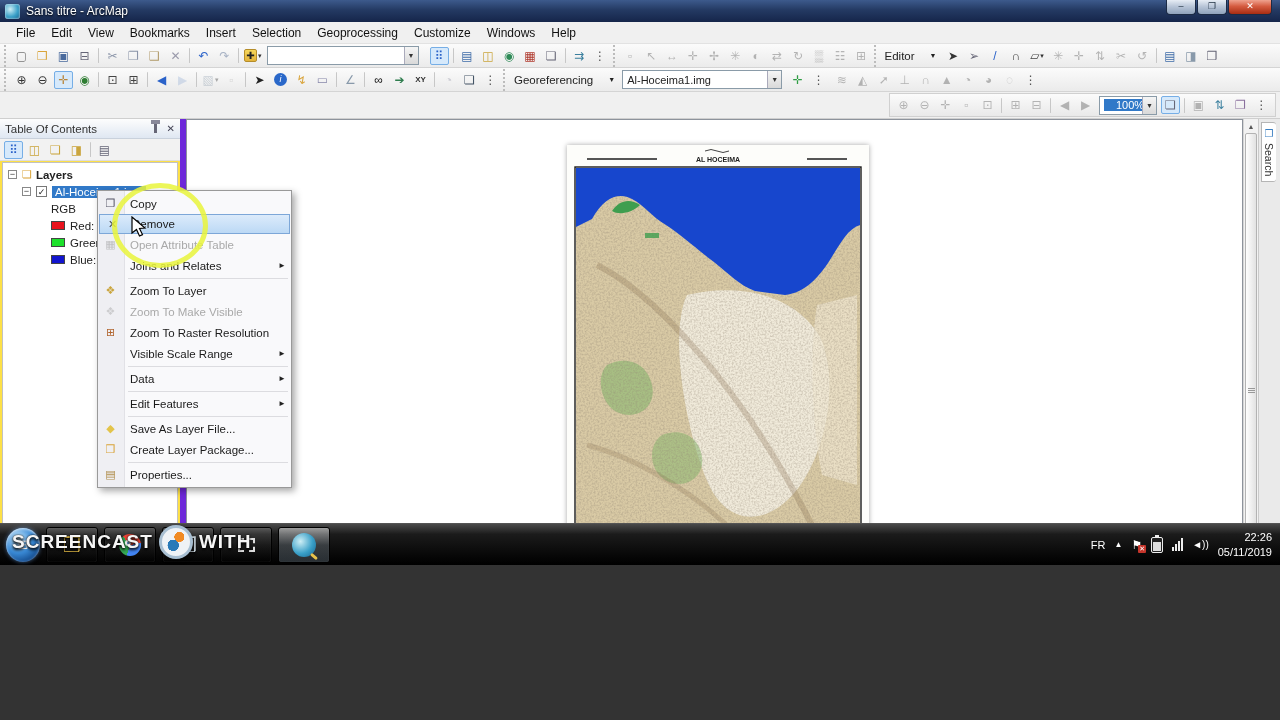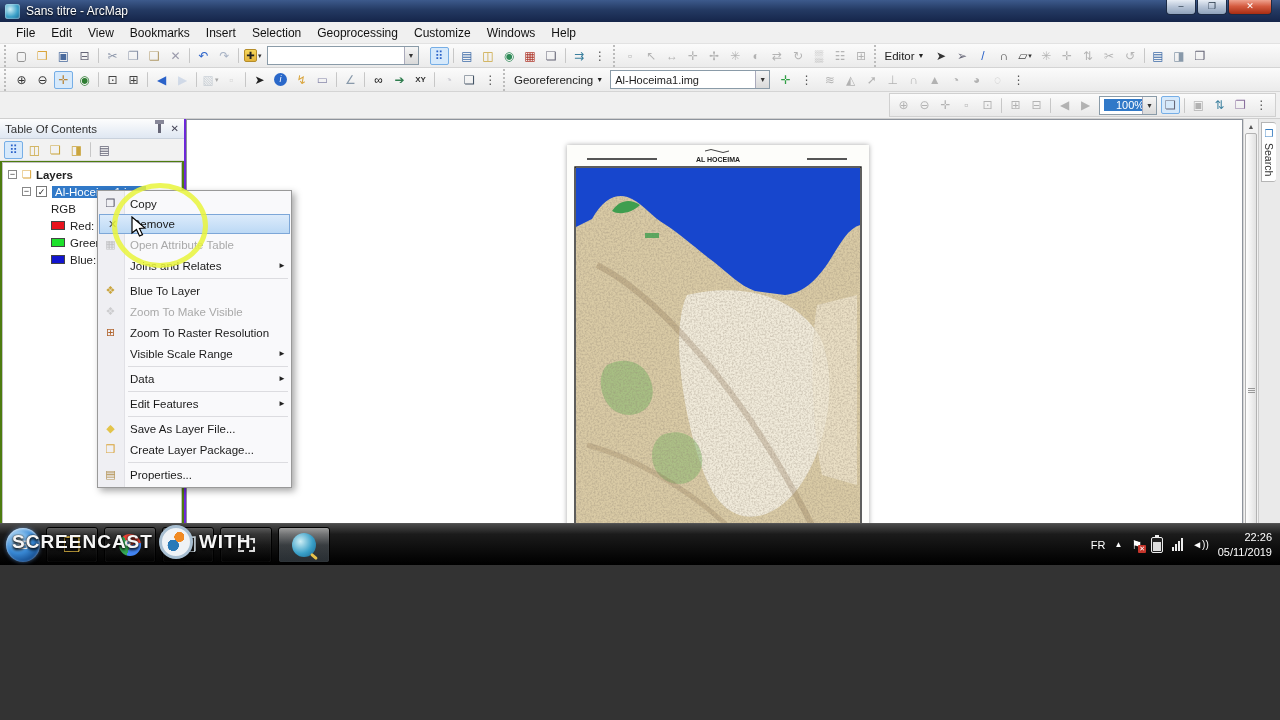--- a/index.html
+++ b/index.html
@@ -41,29 +41,29 @@
   .tbi.circ .g{background:#2a68c9;color:#fff;border-radius:50%;width:13px;height:13px;line-height:13px;
     font-size:9px;font-style:italic;text-align:center;}
   .tbi.txt .g{font-size:8px;font-weight:bold;}
   .tbi.adddata .g{background:linear-gradient(#f6d75a,#e3b33b);border:1px solid #b58d2a;border-radius:2px;
     width:13px;height:13px;line-height:12px;font-size:10px;text-align:center;color:#222;}
   .combo{display:inline-flex;align-items:center;height:19px;background:#fff;border:1px solid #8a9ba8;margin:0 3px;}
   .combo .val{flex:1;font-size:11px;padding:0 4px;white-space:nowrap;overflow:hidden;}
   .combo .val .hl{background:var(--selection);color:#fff;padding:0 12px;}
   .combo .db{width:14px;height:100%;display:flex;align-items:center;justify-content:center;
     font-size:7px;background:linear-gradient(#f5f5f5,#d9d9d9);border-left:1px solid #aab;color:#333;}
-  .tblabel{font-size:11.5px;color:#222;padding:0 4px;display:inline-flex;align-items:center;gap:3px;white-space:nowrap;}
+  .tblabel{font-size:11.5px;color:#222;padding:0 4px;display:inline-flex;align-items:center;gap:15px;white-space:nowrap;}
   .tblabel .dd{font-size:7px;}
   .layout-tb{position:absolute;right:4px;top:1px;display:flex;align-items:center;height:24px;
     background:linear-gradient(#fbfbfb,#e9e9e9);border:1px solid #d0d0d0;padding:0 3px;}
 
   
   .main{position:absolute;left:0;top:118px;right:0;height:544px;display:flex;background:#f0f0f0;border-top:1px solid #cfcfcf;}
   
-  .toc{width:186px;display:flex;flex-direction:column;background:#4d7c0f;border-right:2px solid #6d28d9;}
+  .toc{width:186px;display:flex;flex-direction:column;background:#fde047;border-right:6px solid #6d28d9;}
   .toc-header{height:20px;display:flex;align-items:center;padding:0 5px;
     background:linear-gradient(#fdfdfd,#dfe7f2);border-bottom:1px solid #c9d1dc;}
   .toc-title{flex:1;font-size:11.5px;color:#333;}
   .pinicon{width:3px;height:9px;background:#667;position:relative;margin-right:10px;}
   .pinicon::before{content:"";position:absolute;top:-4px;left:-3px;width:9px;height:4px;background:#889;}
   .toc-close{font-size:10px;color:#445;}
   .toc-toolbar{height:22px;display:flex;align-items:center;padding:0 3px;background:#f2f2f2;border-bottom:1px solid #ddd;}
   .toc-body{flex:1;background:#fff;border:1px solid #c2c2c2;margin:1px 2px 2px 2px;padding-top:3px;overflow:hidden;}
   .tree-row{display:flex;align-items:center;height:17px;white-space:nowrap;font-size:11.5px;}
   .lvl0{padding-left:5px;} .lvl1{padding-left:19px;} .lvl2{padding-left:48px;}
@@ -778,21 +778,21 @@
       </div>
       <div class="cm-item sepafter">
 
         <span class="cm-ic" style="visibility:hidden">·</span>
         <span class="cm-lbl">Joins and Relates</span>
         <span class="cm-arrow">►</span>
       </div>
       <div class="cm-item">
         <span class="cm-ic" style="color: rgb(202, 165, 61);">❖</span>
 
-        <span class="cm-lbl">Blue To Layer</span>
+        <span class="cm-lbl">Zoom To Layer</span>
 
       </div>
       <div class="cm-item dis">
         <span class="cm-ic" style="color: rgb(153, 153, 153);">❖</span>
 
         <span class="cm-lbl">Zoom To Make Visible</span>
 
       </div>
       <div class="cm-item">
         <span class="cm-ic" style="color: rgb(176, 100, 46);">⊞</span>

